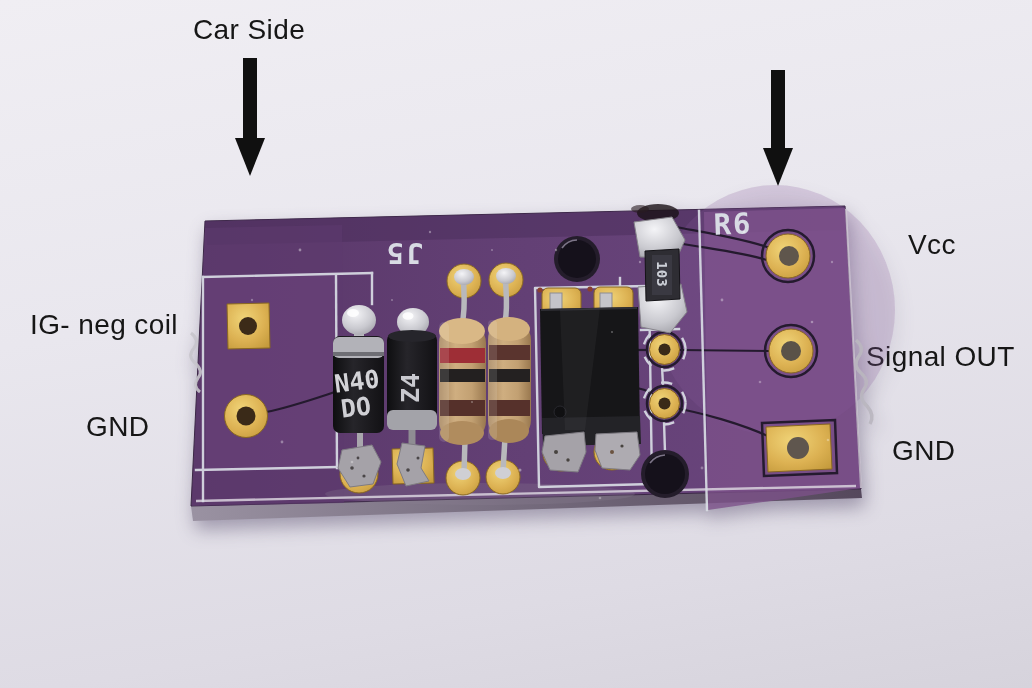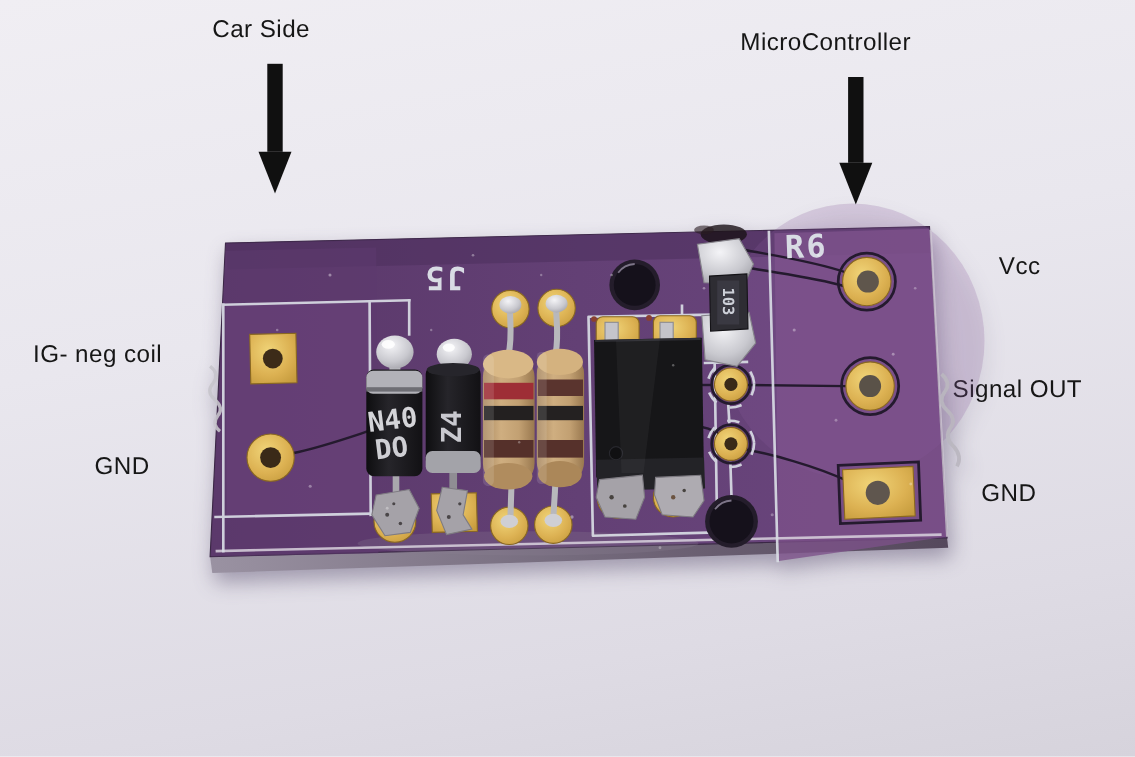--- a/index.html
+++ b/index.html
@@ -2,21 +2,21 @@
 <html><head>
 <meta charset="utf-8">
 <style>
   html,body{margin:0;padding:0;}
   .scene{
     position:relative;width:1032px;height:688px;overflow:hidden;
     background:linear-gradient(170deg,#f0eef3 0%,#e9e7ee 40%,#dedbe4 80%,#d6d3dc 100%);
     font-family:"Liberation Sans",sans-serif;
   }
   .ann{
-    position:absolute;font-size:22px;color:#161616;letter-spacing:.4px;
+    position:absolute;font-size:28px;color:#161616;letter-spacing:.4px;
     white-space:nowrap;line-height:1.05;
   }
   .arrow{position:absolute;width:30px;}
   .arrow .shaft{margin:0 auto;width:14px;background:#101010;}
   .arrow .head{width:0;height:0;border-left:15px solid transparent;border-right:15px solid transparent;border-top:38px solid #101010;}
   svg{position:absolute;left:0;top:0;}
   .boardshadow{filter:drop-shadow(3px 9px 9px rgba(70,58,92,.42));}
   text.silk{font-family:"DejaVu Sans Mono",monospace;font-weight:bold;fill:#d8dbe4;}
   text.mark{font-family:"DejaVu Sans Mono",monospace;font-weight:bold;}
 </style>
@@ -24,21 +24,20 @@
 <body>
 
 <div class="scene">
 
   <div class="ann" style="left:193px;top:15px;">Car Side</div>
   <div class="arrow" style="left:235px;top:58px;">
     <div class="shaft" style="height:80px;"></div>
       <div class="head"></div>
   </div>
 
-  <div class="ann" style="left:673px;top:26px;">MicroController</div>
   <div class="arrow" style="left:763px;top:70px;">
     <div class="shaft" style="height:78px;"></div>
       <div class="head"></div>
   </div>
 
   <div class="ann" style="left:30px;top:310px;">IG- neg coil</div>
   <div class="ann" style="left:86px;top:412px;">GND</div>
   <div class="ann" style="left:908px;top:230px;">Vcc</div>
   <div class="ann" style="left:866px;top:342px;">Signal OUT</div>
   <div class="ann" style="left:892px;top:436px;">GND</div>

